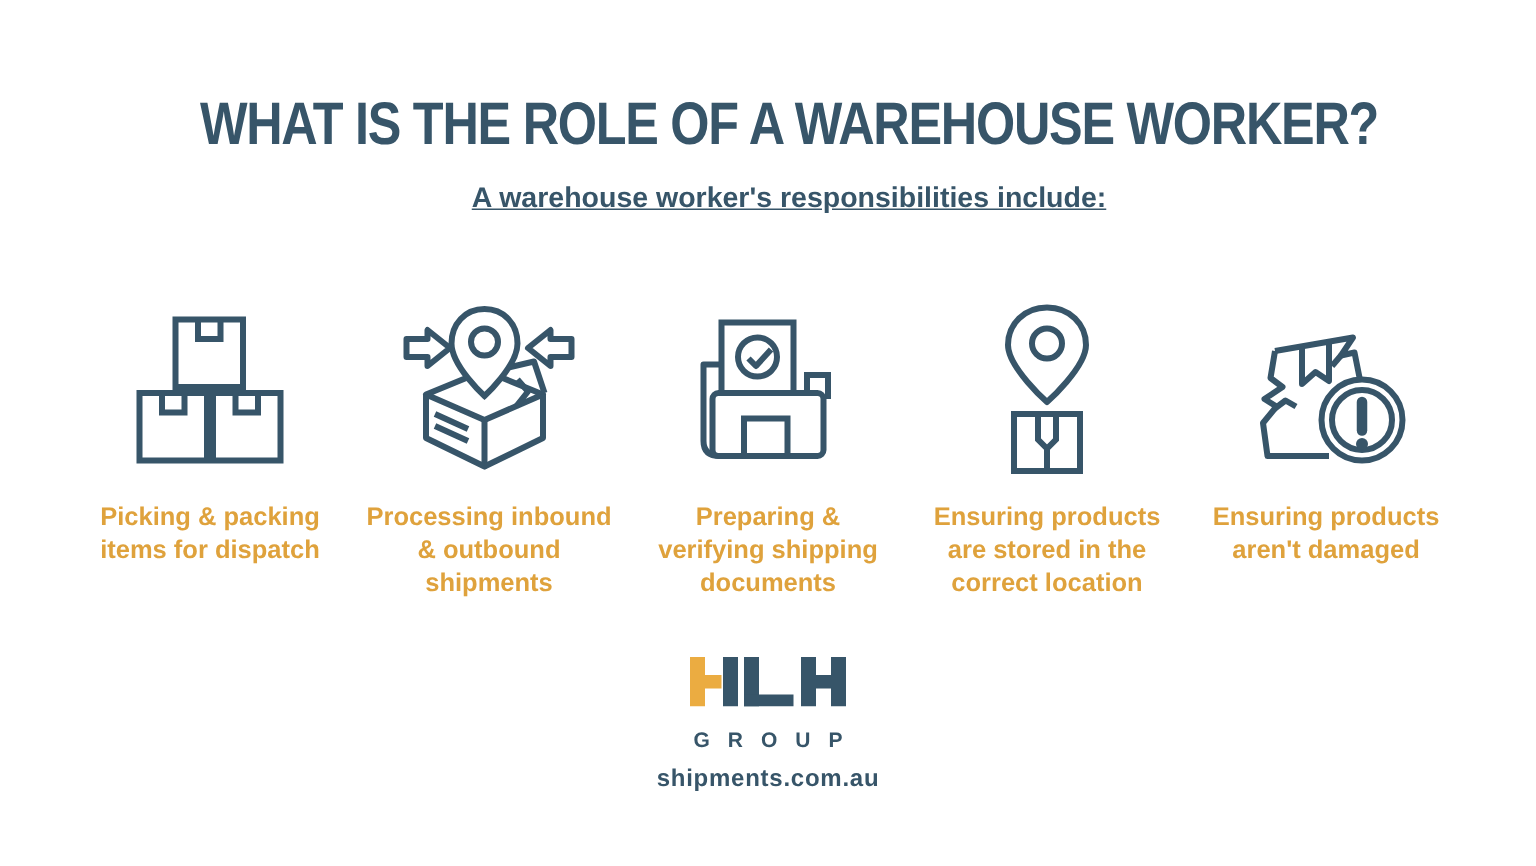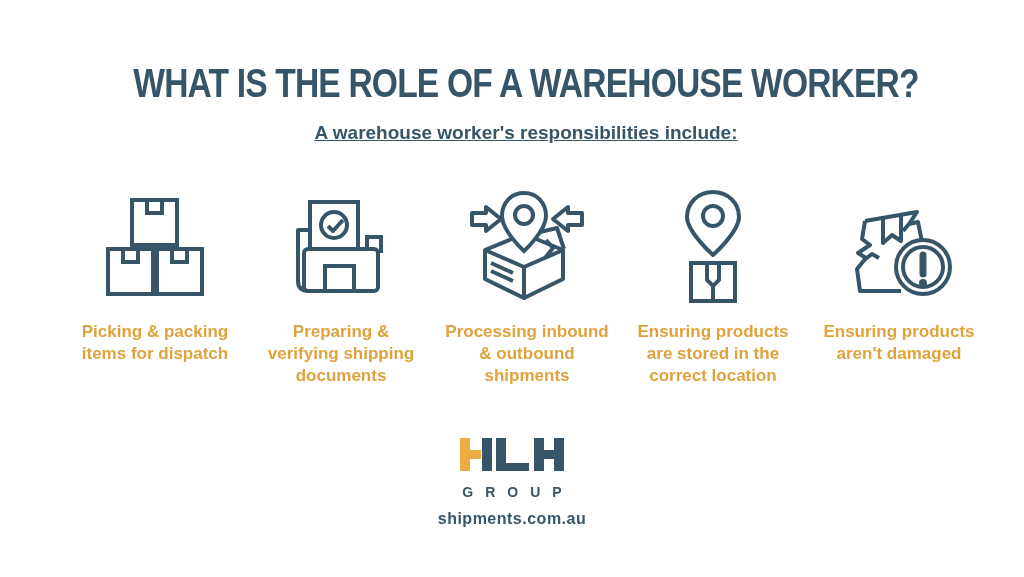--- a/index.html
+++ b/index.html
@@ -20,22 +20,22 @@
     color:var(--dark);
     font-size:40px;font-weight:800;letter-spacing:-1px;line-height:38px;
     transform:scaleX(.84);transform-origin:50% 50%;
     white-space:nowrap;margin:0;
   }
   .subtitle{
     color:var(--dark);
     font-size:19px;font-weight:700;margin-top:20px;text-decoration:underline;
   }
   .row{
-    position:absolute;top:177px;left:32px;width:960px;
-    display:flex;justify-content:flex-end;
+    position:absolute;top:190px;left:32px;width:960px;
+    display:flex;justify-content:center;
   }
   .column{width:186px;display:flex;flex-direction:column;align-items:center;}
   .icon-box{height:140px;display:flex;align-items:center;justify-content:center;}
   .caption{
     color:var(--caption-gold);
     font-size:17px;font-weight:700;line-height:22px;
     text-align:center;white-space:pre-line;margin-top:4px;
   }
   
   .ln{fill:none;stroke:var(--dark);stroke-width:4;stroke-linejoin:round;}
@@ -75,60 +75,60 @@
         <rect class="lnm" x="62" y="62" width="45" height="45"></rect>
         <path class="lnm" d="M77 62 v13 h15 v-13"></path>
       </svg>
     </div>
     <div class="caption">Picking &amp; packing
 items for dispatch</div>
   </div>
 
   <div class="column">
     <div class="icon-box">
-      <svg width="120" height="120" viewBox="0 0 120 120" aria-label="shipping-documents-icon">
-
-        <path class="ln" d="M28 43 H17 V94 Q17 104 28 104"></path>
-
-        <path class="lnm" d="M29 66 V15 H77 V66"></path>
-        <circle class="ln" cx="53" cy="38" r="13"></circle>
-        <path class="ln" d="M47 39 l5 5 l10 -11"></path>
-
-        <path class="lnm" d="M86 66 V50 H100 V66"></path>
-
-        <rect class="wfill" x="23" y="62" width="74" height="42" rx="4"></rect>
-        <path class="lnm" d="M44 104 V79 H73 V104"></path>
-      </svg>
-    </div>
-    <div class="caption">Preparing &amp;
-verifying shipping
-documents</div>
-  </div>
-
-  <div class="column">
-    <div class="icon-box">
       <svg width="120" height="120" viewBox="0 0 120 120" aria-label="inbound-outbound-shipments-icon">
 
         <path class="ln" d="M18 63 L57 47 L96 63 L57 80 Z"></path>
         <path class="ln" d="M18 63 V92 L57 111 V80"></path>
         <path class="ln" d="M96 63 V92 L57 111"></path>
         <path class="ln" d="M60 48 L90 41 L97 62"></path>
         <path class="ln" d="M79 53 L86 61 L78 71"></path>
         <path class="ln" d="M24 76 l22 10 M24 84 l22 10"></path>
 
         <path class="ln" d="M19 26 h-14 v12 h14 v6 l15 -12 l-15 -12 z"></path>
         <path class="ln" d="M101 26 h14 v12 h-14 v6 l-15 -12 l15 -12 z"></path>
 
         <path class="wfill" d="M57 6 C44 6 35 16 35 29 C35 44 57 64 57 64 C57 64 79 44 79 29 C79 16 70 6 57 6 Z"></path>
         <circle class="ln" cx="57" cy="28" r="9"></circle>
       </svg>
     </div>
     <div class="caption">Processing inbound
 &amp; outbound
 shipments</div>
+  </div>
+
+  <div class="column">
+    <div class="icon-box">
+      <svg width="120" height="120" viewBox="0 0 120 120" aria-label="shipping-documents-icon">
+
+        <path class="ln" d="M28 43 H17 V94 Q17 104 28 104"></path>
+
+        <path class="lnm" d="M29 66 V15 H77 V66"></path>
+        <circle class="ln" cx="53" cy="38" r="13"></circle>
+        <path class="ln" d="M47 39 l5 5 l10 -11"></path>
+
+        <path class="lnm" d="M86 66 V50 H100 V66"></path>
+
+        <rect class="wfill" x="23" y="62" width="74" height="42" rx="4"></rect>
+        <path class="lnm" d="M44 104 V79 H73 V104"></path>
+      </svg>
+    </div>
+    <div class="caption">Preparing &amp;
+verifying shipping
+documents</div>
   </div>
 
   <div class="column">
     <div class="icon-box">
       <svg width="120" height="120" viewBox="0 0 120 120" aria-label="storage-location-icon">
         <path class="ln" d="M60 5 C45 5 34 16 34 30 C34 45 60 68 60 68 C60 68 86 45 86 30 C86 16 75 5 60 5 Z"></path>
         <circle class="ln" cx="60" cy="29" r="10"></circle>
         <rect class="lnm" x="38" y="76" width="44" height="38"></rect>
         <path class="lnm" d="M54 76 V93 L60 99 L66 93 V76"></path>
         <path class="lnm" d="M60 99 V114"></path>

